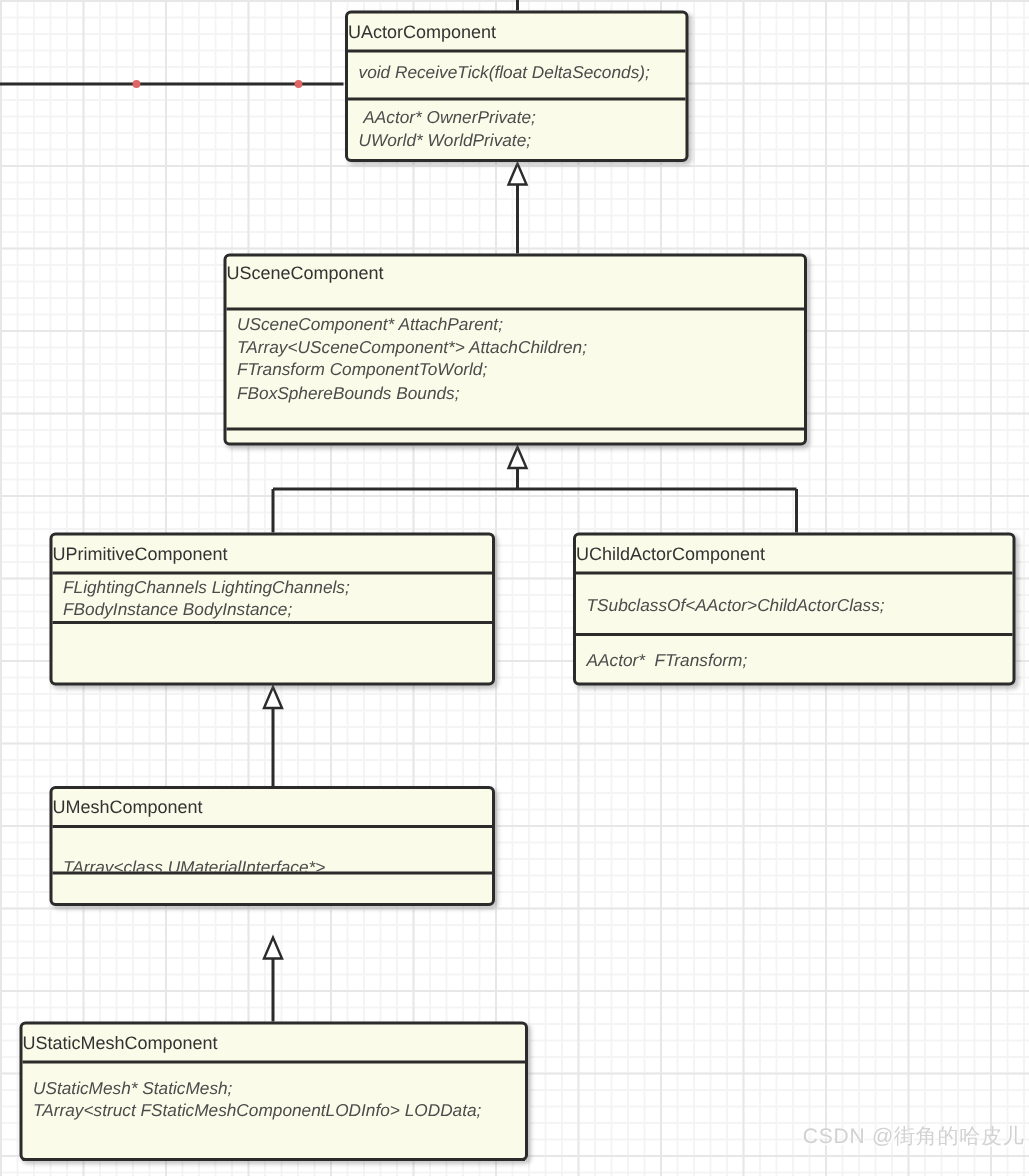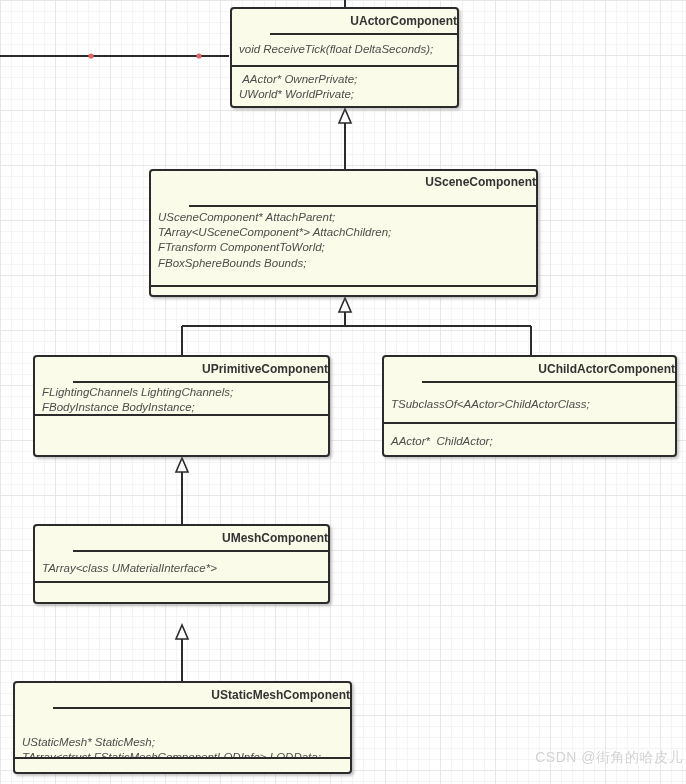--- a/index.html
+++ b/index.html
@@ -20,26 +20,25 @@
   .cls{
     position:absolute;z-index:2;
     background:#fbfbe9;
     border:2px solid #2b2b2b;
     border-radius:4px;
     box-shadow:2px 2px 3px rgba(110,110,110,.4);
     box-sizing:border-box;
     display:flex;flex-direction:column;
   }
   .cls-title{
-    font-size:12px;font-weight:bold;color:#333;
-    text-align:right;
+    font-size:12px;font-weight:normal;color:#333;
+    text-align:left;
     border-bottom:2px solid #2b2b2b;
     box-sizing:border-box;
     flex:0 0 auto;
-    margin-left:38px;
   }
   .cls-sec{
     font-size:11.5px;color:#4c4c4c;
     line-height:15px;
     padding:5px 7px 0 7px;
     white-space:pre-wrap;
     border-bottom:2px solid #2b2b2b;
     box-sizing:border-box;
     flex:0 0 auto;
     overflow:hidden;
@@ -116,31 +115,31 @@
   <div class="cls" style="left:33px;top:355px;width:297px;height:102px">
     <div class="cls-title" style="height:26px;line-height:24px">UPrimitiveComponent</div>
     <div class="cls-sec" style="height:33px;padding-top:2px">FLightingChannels LightingChannels;
 FBodyInstance BodyInstance;</div>
     <div class="cls-sec cls-sec-last"></div>
   </div>
 
   <div class="cls" style="left:382px;top:355px;width:295px;height:102px">
     <div class="cls-title" style="height:26px;line-height:24px">UChildActorComponent</div>
     <div class="cls-sec" style="height:41px;padding-top:14px">TSubclassOf&lt;AActor&gt;ChildActorClass;</div>
-    <div class="cls-sec cls-sec-last" style="padding-top:10px">AActor*  ChildActor;</div>
+    <div class="cls-sec cls-sec-last" style="padding-top:10px">AActor*  FTransform;</div>
   </div>
 
   <div class="cls" style="left:33px;top:524px;width:297px;height:80px">
     <div class="cls-title" style="height:26px;line-height:24px">UMeshComponent</div>
-    <div class="cls-sec" style="height:31px;padding-top:9px">TArray&lt;class UMaterialInterface*&gt;</div>
+    <div class="cls-sec" style="height:31px;padding-top:20px">TArray&lt;class UMaterialInterface*&gt;</div>
     <div class="cls-sec cls-sec-last"></div>
   </div>
 
   <div class="cls" style="left:13px;top:681px;width:339px;height:93px">
     <div class="cls-title" style="height:26px;line-height:24px">UStaticMeshComponent</div>
-    <div class="cls-sec" style="height:50px;padding-top:26px">UStaticMesh* StaticMesh;
+    <div class="cls-sec" style="height:65px;padding-top:10px">UStaticMesh* StaticMesh;
 TArray&lt;struct FStaticMeshComponentLODInfo&gt; LODData;</div>
     <div class="cls-sec cls-sec-last" style="padding-top:0"></div>
   </div>
 
   <div class="watermark">CSDN @街角的哈皮儿</div>
 
 </div>
 
 </body></html>

